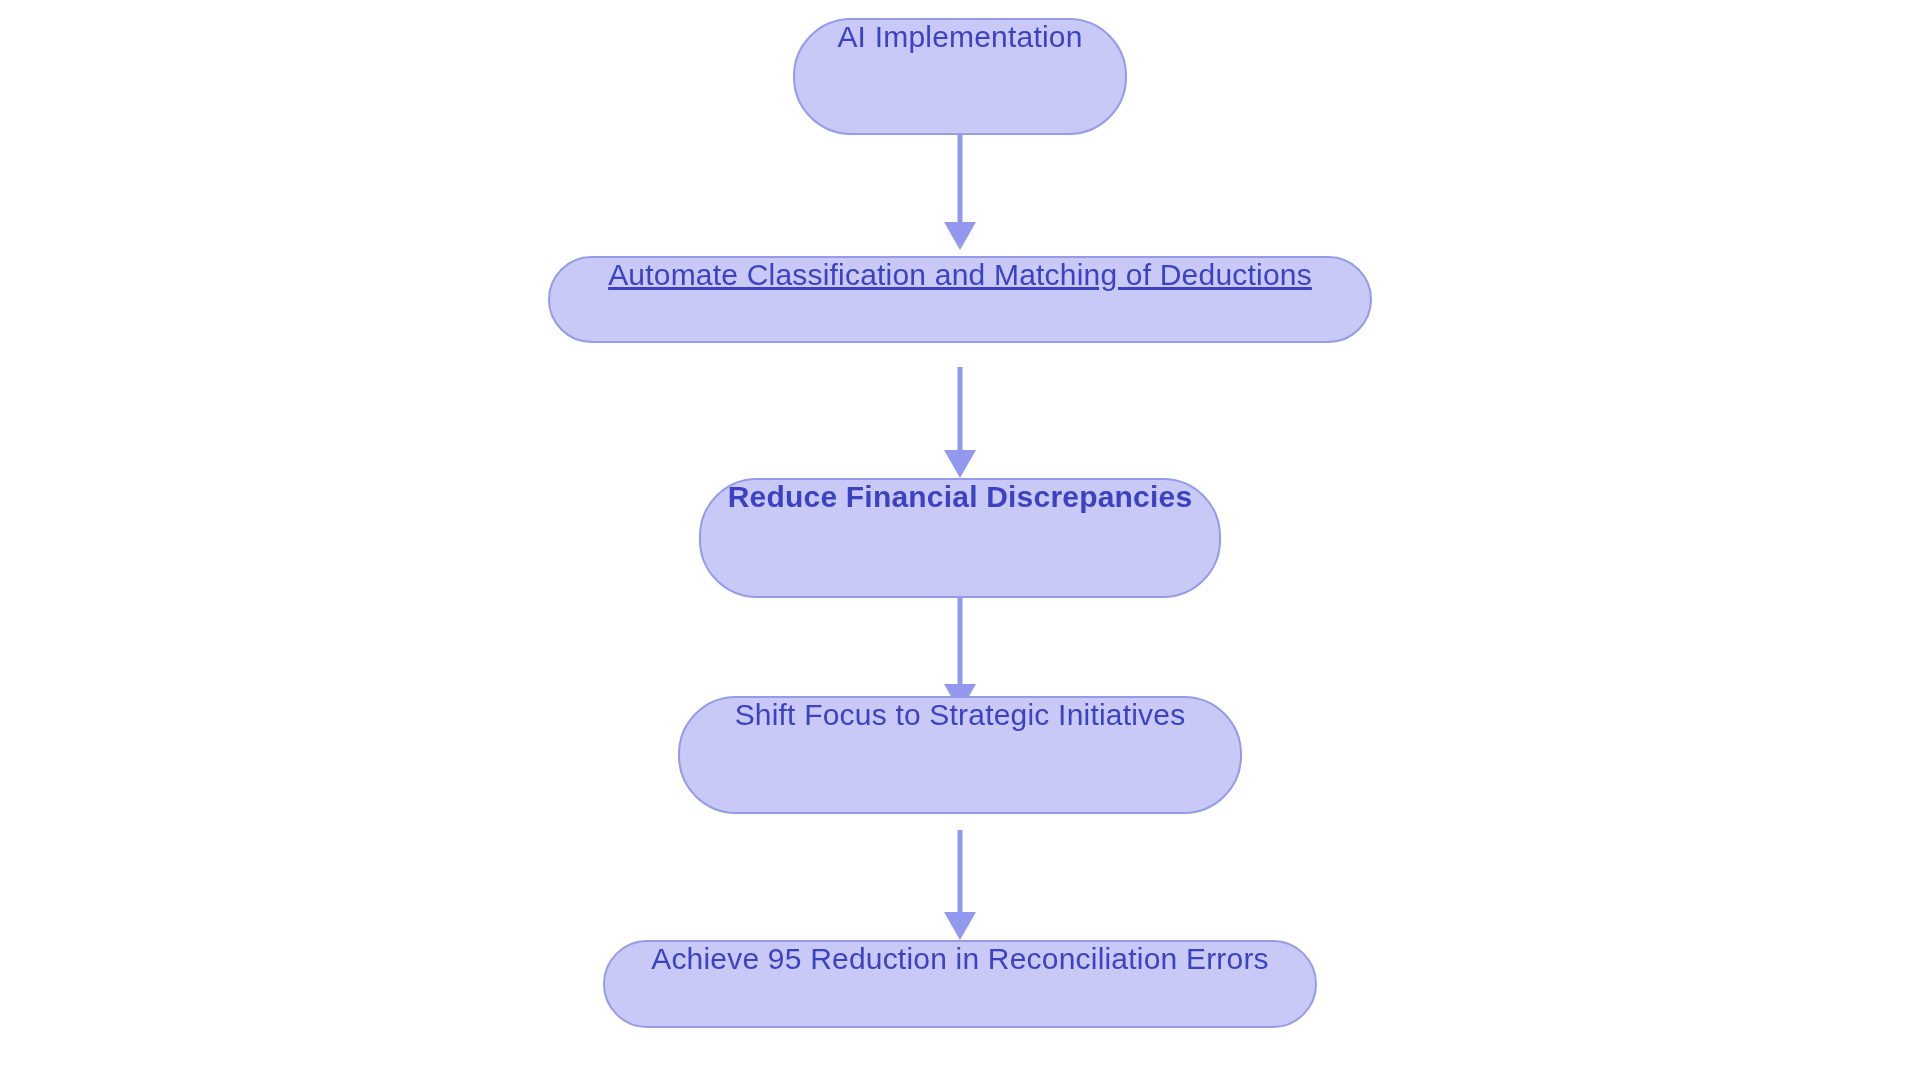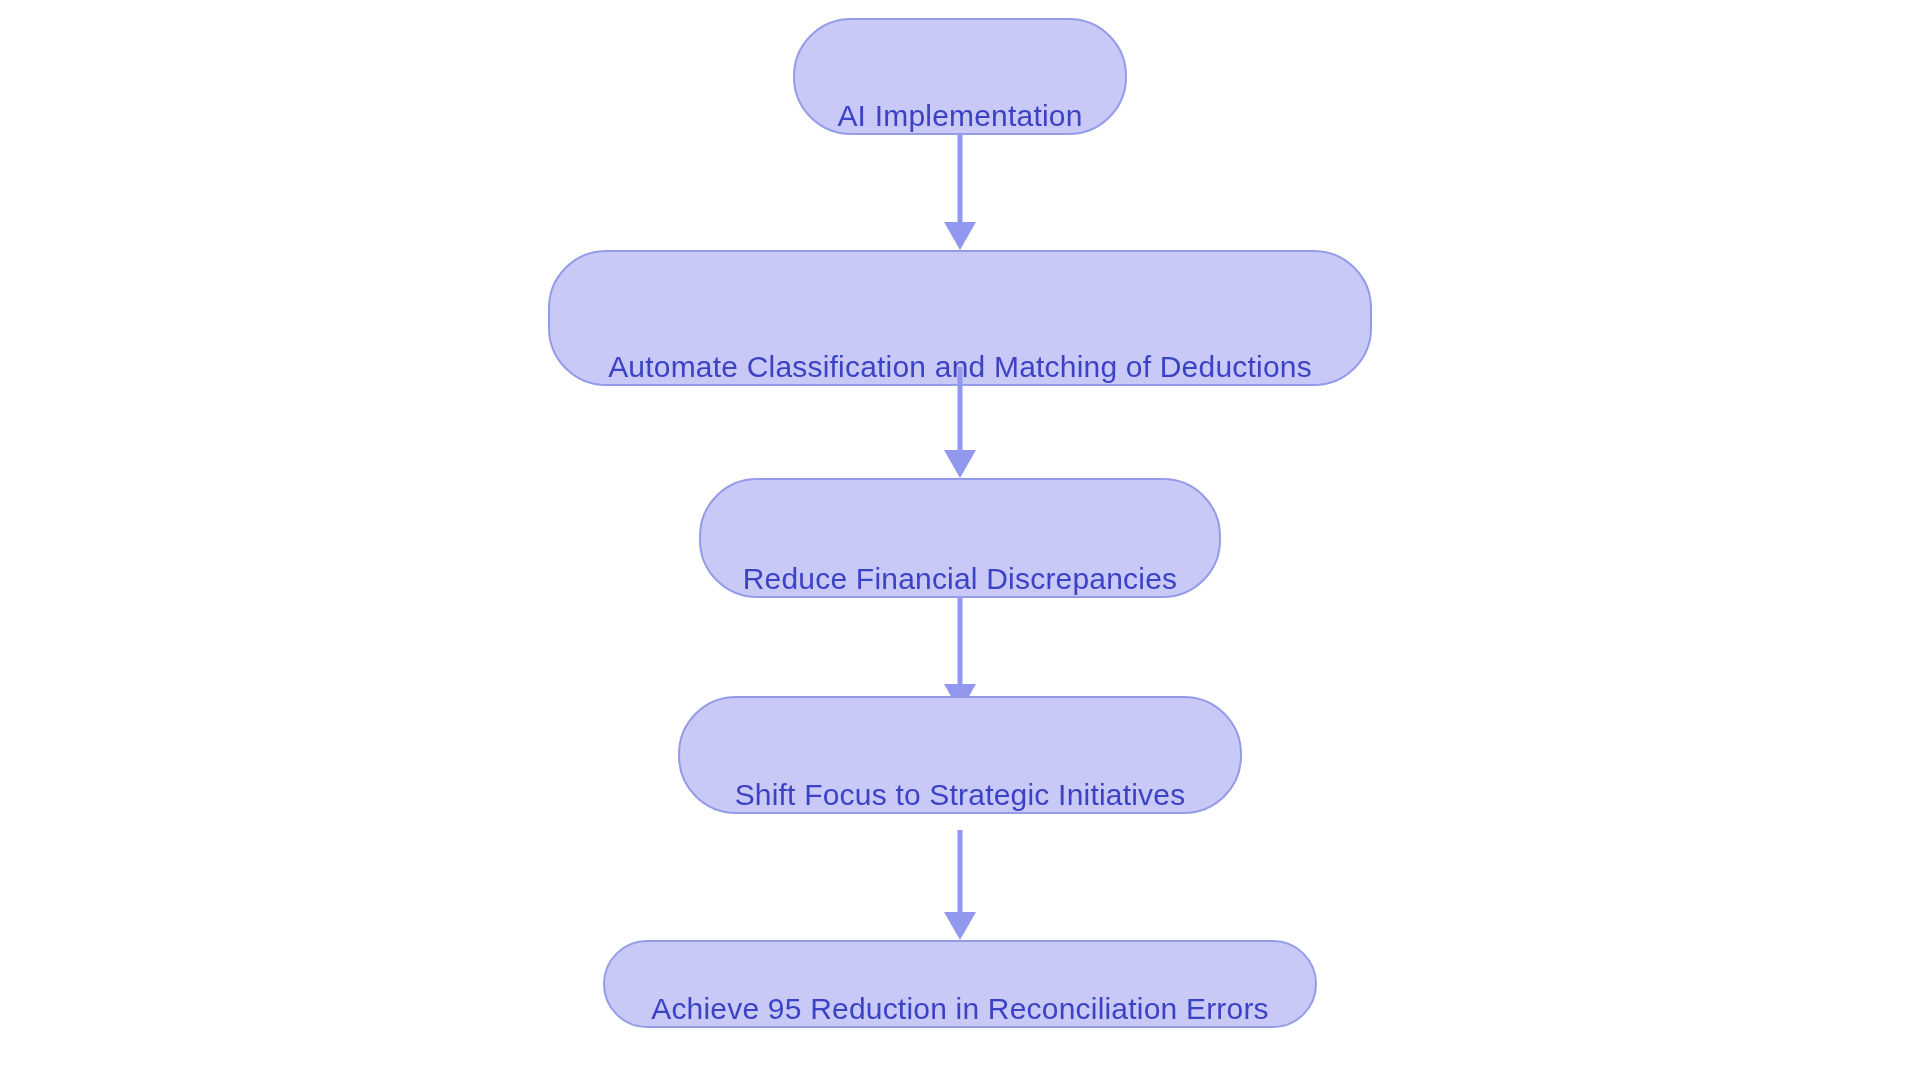--- a/index.html
+++ b/index.html
@@ -20,32 +20,32 @@
     background: var(--canvas-bg);
     overflow: hidden;
   }
 
   .node {
     position: absolute;
     background: var(--node-fill);
     border: 2px solid var(--node-border);
     border-radius: 58px;
     display: flex;
-    align-items: flex-end;
+    align-items: flex-start;
     justify-content: center;
     color: var(--node-text);
     font-size: 30px;
     letter-spacing: 0.2px;
     white-space: nowrap;
     text-align: center;
   }
 
   .node-1 { left: 793px; top: 18px;  width: 334px; height: 117px; }
-  .node-2 { left: 548px; top: 250px; width: 824px; height: 136px; }
-  .node-3 { left: 699px; top: 478px; width: 522px; height: 120px; }
+  .node-2 { left: 548px; top: 256px; width: 824px; height: 87px; text-decoration: underline; }
+  .node-3 { left: 699px; top: 478px; width: 522px; height: 120px; font-weight: bold; }
   .node-4 { left: 678px; top: 696px; width: 564px; height: 118px; }
   .node-5 { left: 603px; top: 940px; width: 714px; height: 88px; }
 
   .arrow {
     position: absolute;
     left: 940px;
     width: 40px;
     display: block;
   }
   .arrow-1 { top: 135px; height: 115px; }

